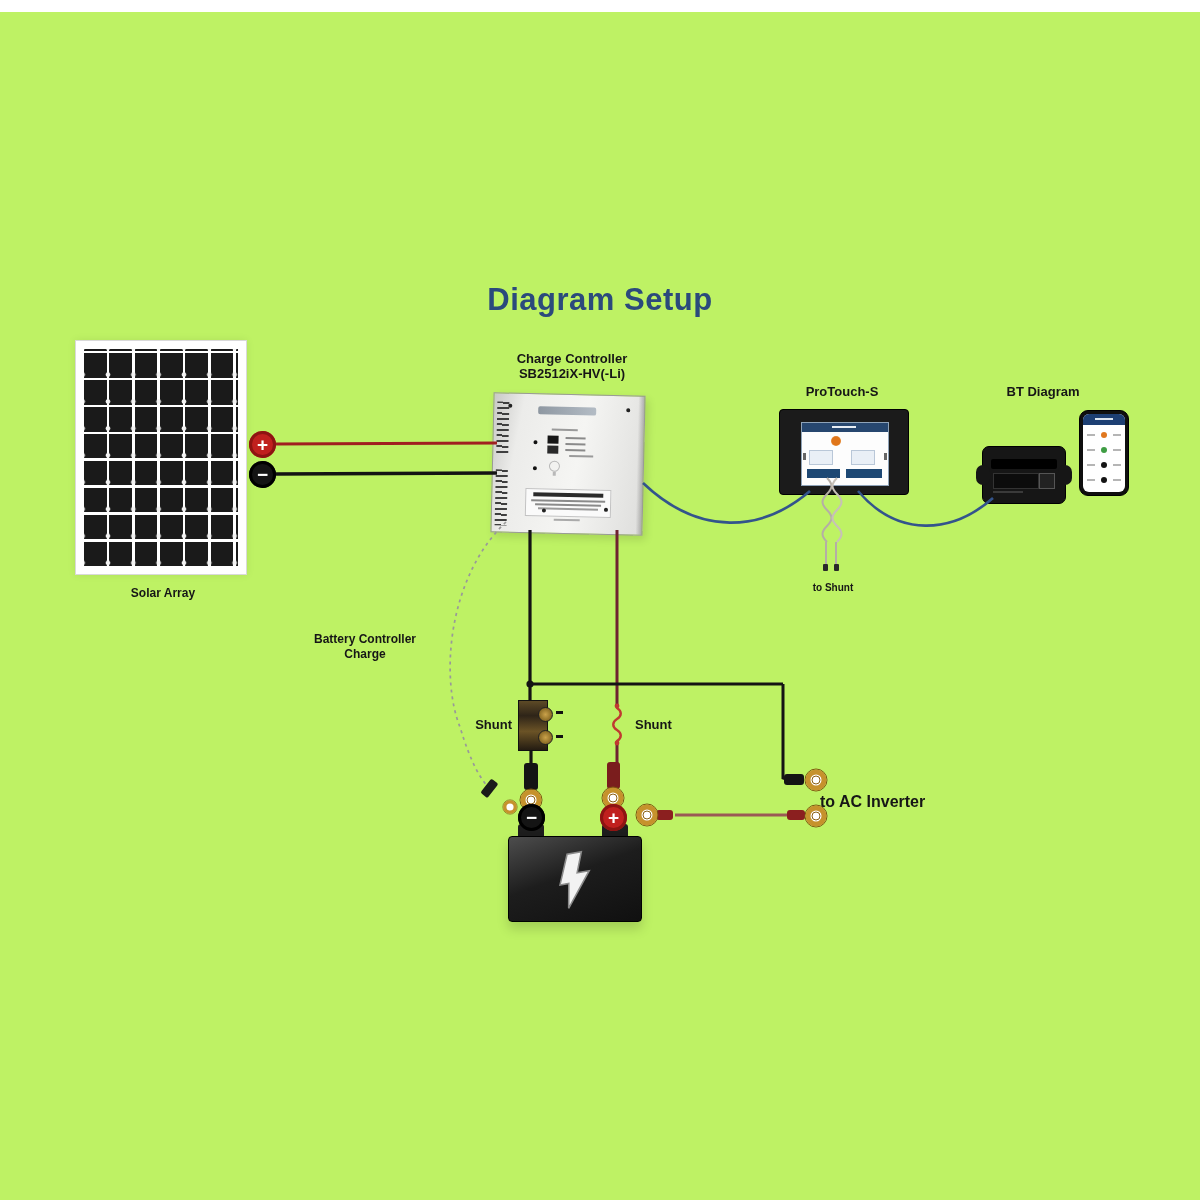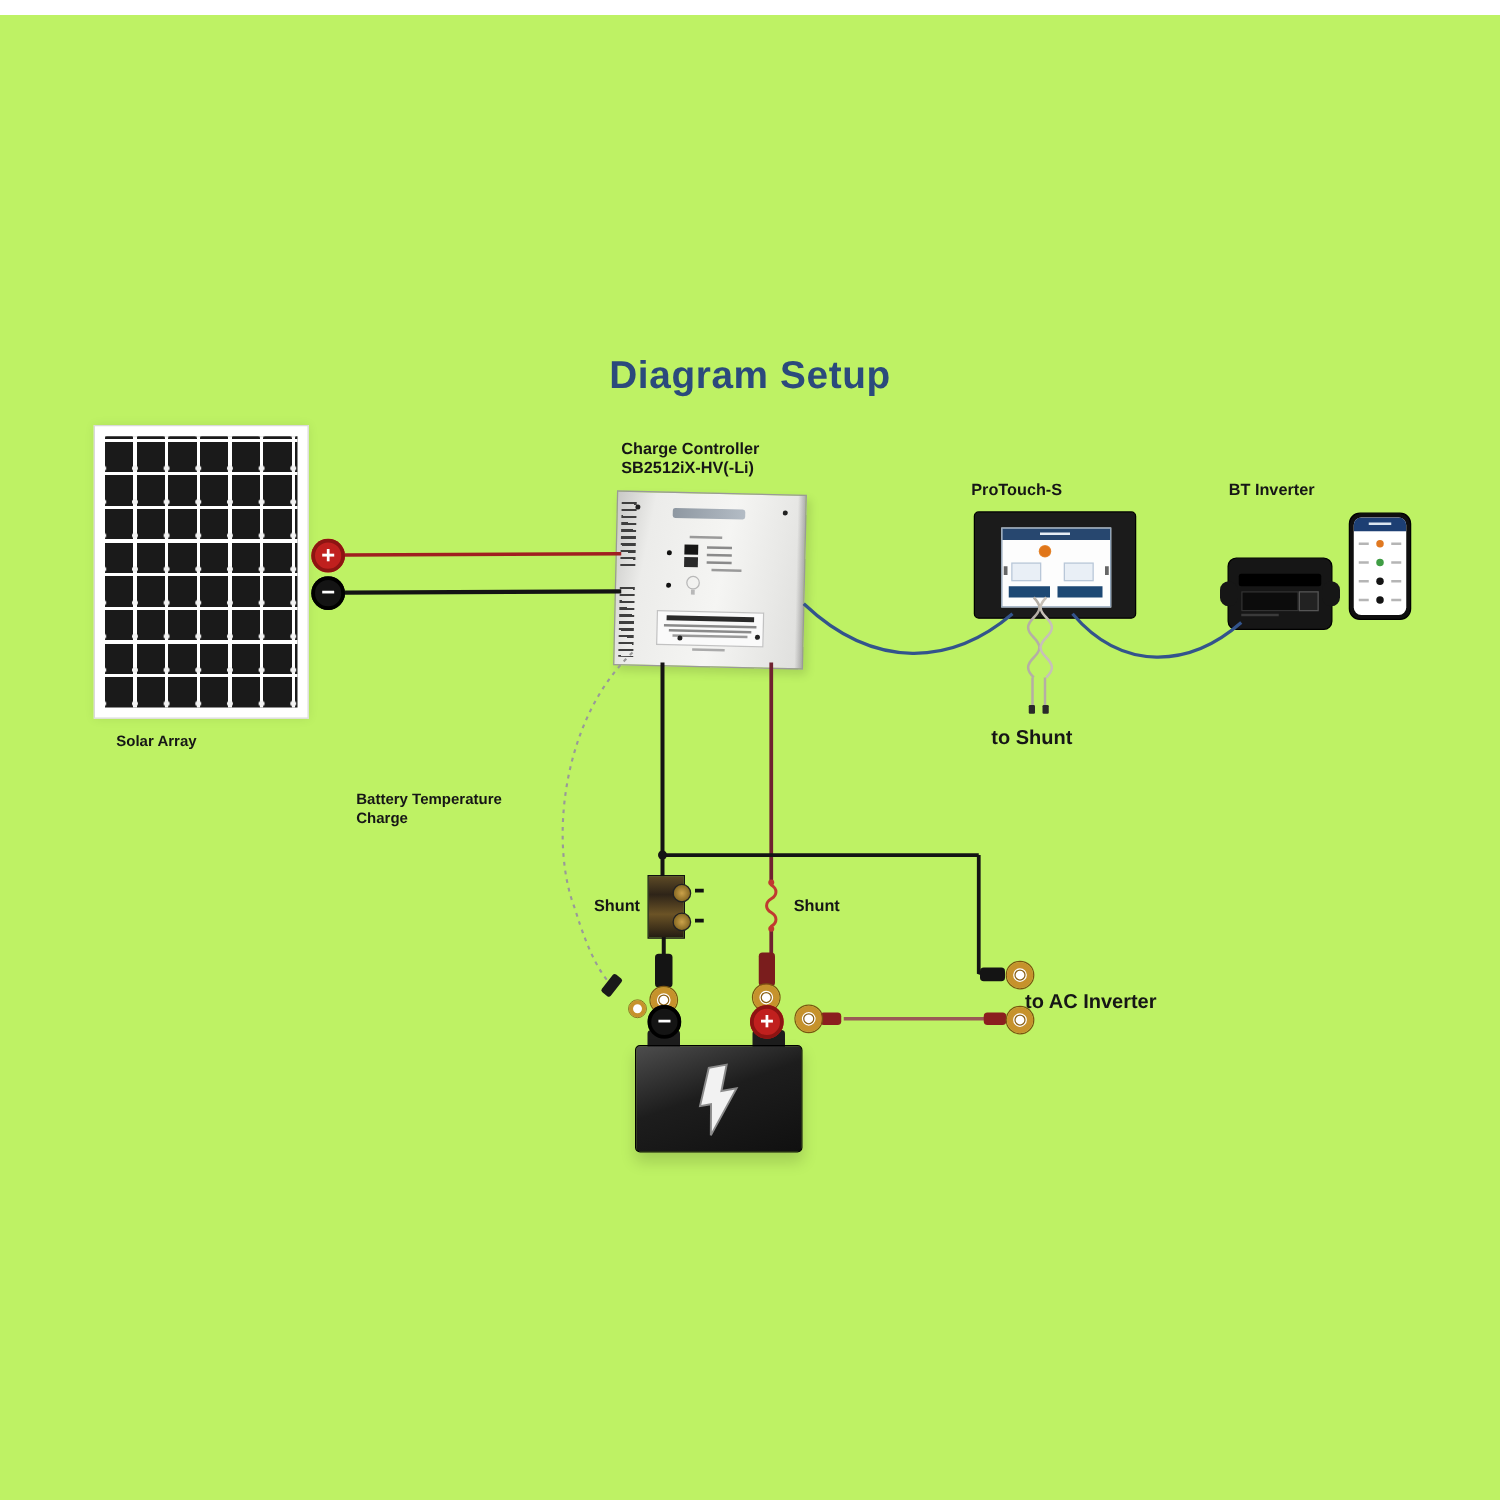--- a/index.html
+++ b/index.html
@@ -2,21 +2,21 @@
 <html><head>
 <meta charset="utf-8">
 <style>
   html,body { margin:0; padding:0; background:#fff; }
   .canvas {
     position:relative; width:1200px; height:1200px; background:#bef264;
     font-family:"Liberation Sans", sans-serif; overflow:hidden;margin-top:12px;
   }
   .abs { position:absolute; }
   .lbl { position:absolute; font-weight:700; color:#161616; }
-  .center { text-align:left; }
+  .center { text-align:center; }
   .title {
     position:absolute; left:420px; top:270px; width:360px; text-align:center;
     font-size:31px; font-weight:600; color:#2b4a7c; letter-spacing:.5px;
   }
   
   .panel { position:absolute; left:75px; top:328px; width:170px; height:233px;
     background:#fff; border:1px solid #d9d9d9; box-shadow:0 0 8px rgba(0,0,0,.08); }
   .panel-grid { position:absolute; left:8px; top:8px; right:8px; bottom:8px;
     background-color:#1a1a1a;
     background-image:
@@ -118,23 +118,23 @@
       <div class="abs" style="left:29px; top:13px; width:10px; height:10px; border-radius:50%;
            background:radial-gradient(circle,#e0761a 55%, #f2b872);"></div>
       <div class="abs" style="left:7px; top:27px; width:22px; height:13px; background:#e9eff6; border:1px solid #b9c7d8;"></div>
       <div class="abs" style="left:49px; top:27px; width:22px; height:13px; background:#e9eff6; border:1px solid #b9c7d8;"></div>
       <div class="abs" style="left:1px; top:30px; width:3px; height:7px; background:#666;"></div>
       <div class="abs" style="right:1px; top:30px; width:3px; height:7px; background:#666;"></div>
       <div class="abs" style="left:5px; top:46px; width:33px; height:9px; background:#1d4874;"></div>
       <div class="abs" style="left:44px; top:46px; width:36px; height:9px; background:#1d4874;"></div>
     </div>
   </div>
-  <div class="lbl center" style="left:793px; top:570px; width:80px; font-size:16px;">to Shunt</div>
-
-  <div class="lbl center" style="left:983px; top:372px; width:120px; font-size:13px;">BT Inverter</div>
+  <div class="lbl center" style="left:793px; top:570px; width:80px; font-size:10px;">to Shunt</div>
+
+  <div class="lbl center" style="left:983px; top:372px; width:120px; font-size:13px;">BT Diagram</div>
   <div class="btdev">
     <div class="ear" style="left:-7px;"></div>
     <div class="ear" style="right:-7px;"></div>
     <div class="abs" style="left:8px; top:12px; width:66px; height:10px; background:#000; border-radius:2px;"></div>
     <div class="abs" style="left:10px; top:26px; width:44px; height:14px; background:#0c0c0c; border:1px solid #333;"></div>
     <div class="abs" style="left:56px; top:26px; width:14px; height:14px; background:#222; border:1px solid #555;"></div>
     <div class="abs" style="left:10px; top:44px; width:30px; height:2px; background:#3a3a3a;"></div>
   </div>
   <div class="phone">
     <div class="phone-screen">
@@ -149,21 +149,21 @@
       <div class="prow-bar" style="left:4px; top:50px;"></div>
       <div class="prow-dot" style="top:48px; background:#141414;"></div>
       <div class="prow-bar" style="right:4px; top:50px;"></div>
       <div class="prow-bar" style="left:4px; top:65px;"></div>
       <div class="prow-dot" style="top:63px; background:#141414;"></div>
       <div class="prow-bar" style="right:4px; top:65px;"></div>
     </div>
   </div>
 
   <div class="lbl center" style="left:285px; top:620px; width:160px; font-size:12px; line-height:15px;">
-    <div>Battery Temperature</div>
+    <div>Battery Controller</div>
     <div>Charge</div>
   </div>
   <div class="lbl" style="left:440px; top:705px; width:72px; font-size:13px; text-align:right;">Shunt</div>
   <div class="lbl" style="left:635px; top:705px; font-size:13px;">Shunt</div>
   <div class="lbl" style="left:820px; top:781px; font-size:16px;">to AC Inverter</div>
 
   <div class="abs" style="left:518px; top:688px; width:28px; height:49px; z-index:5;
        background:linear-gradient(180deg,#5d4a26,#2e2418 30%,#6b5326 62%,#241c12); border:1px solid #111;"></div>
   <div class="abs" style="left:538px; top:695px; width:13px; height:13px; border-radius:50%; z-index:5;
        background:radial-gradient(circle,#caa24a,#6d5214); border:1px solid #222;"></div>

